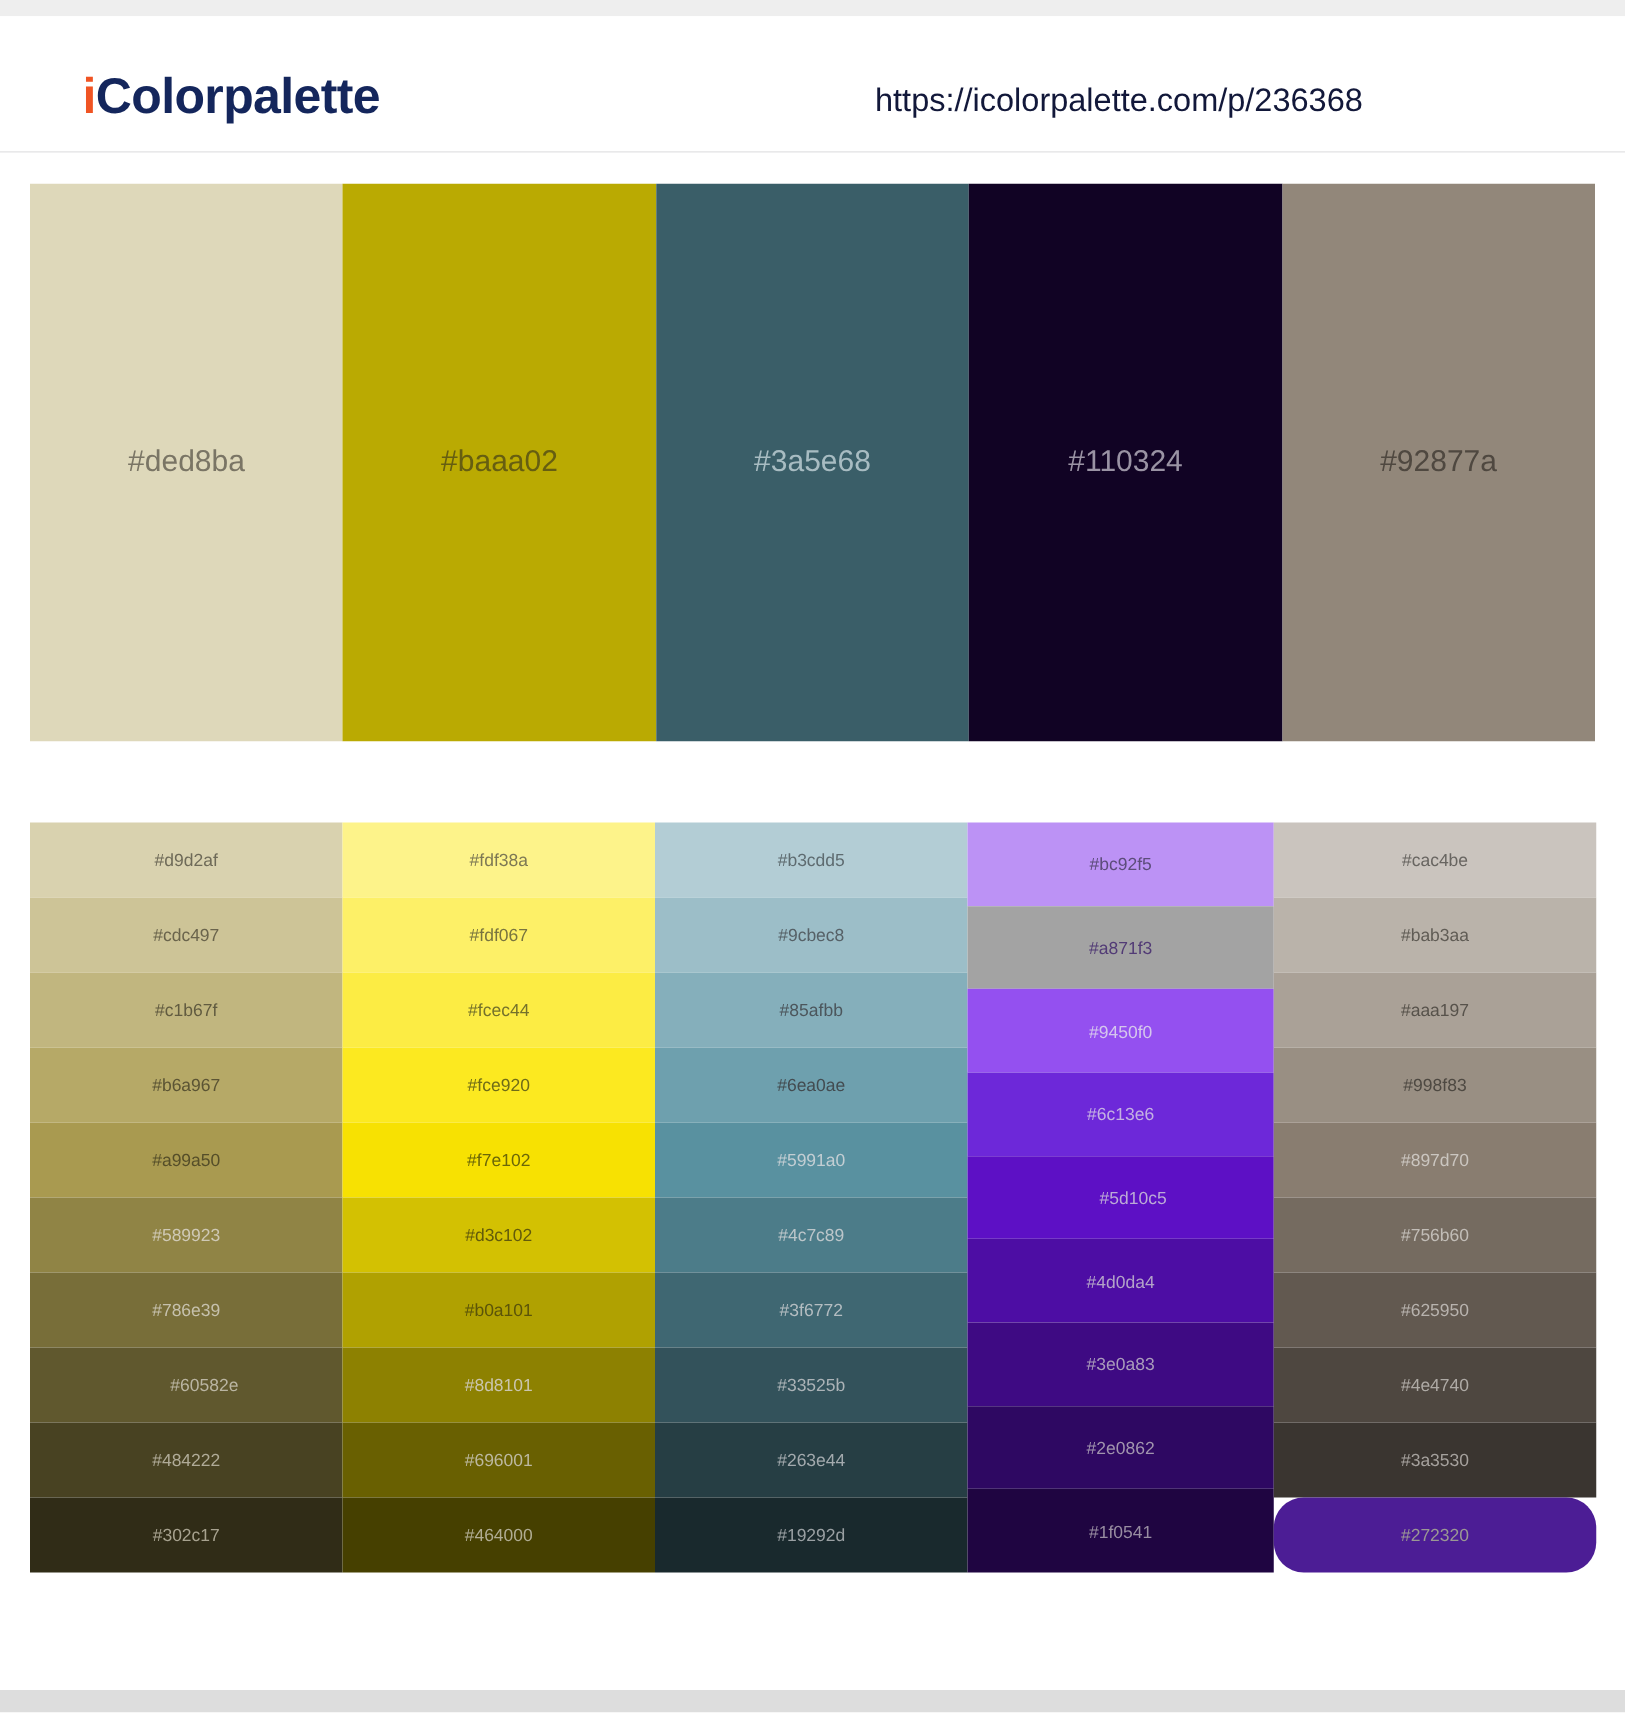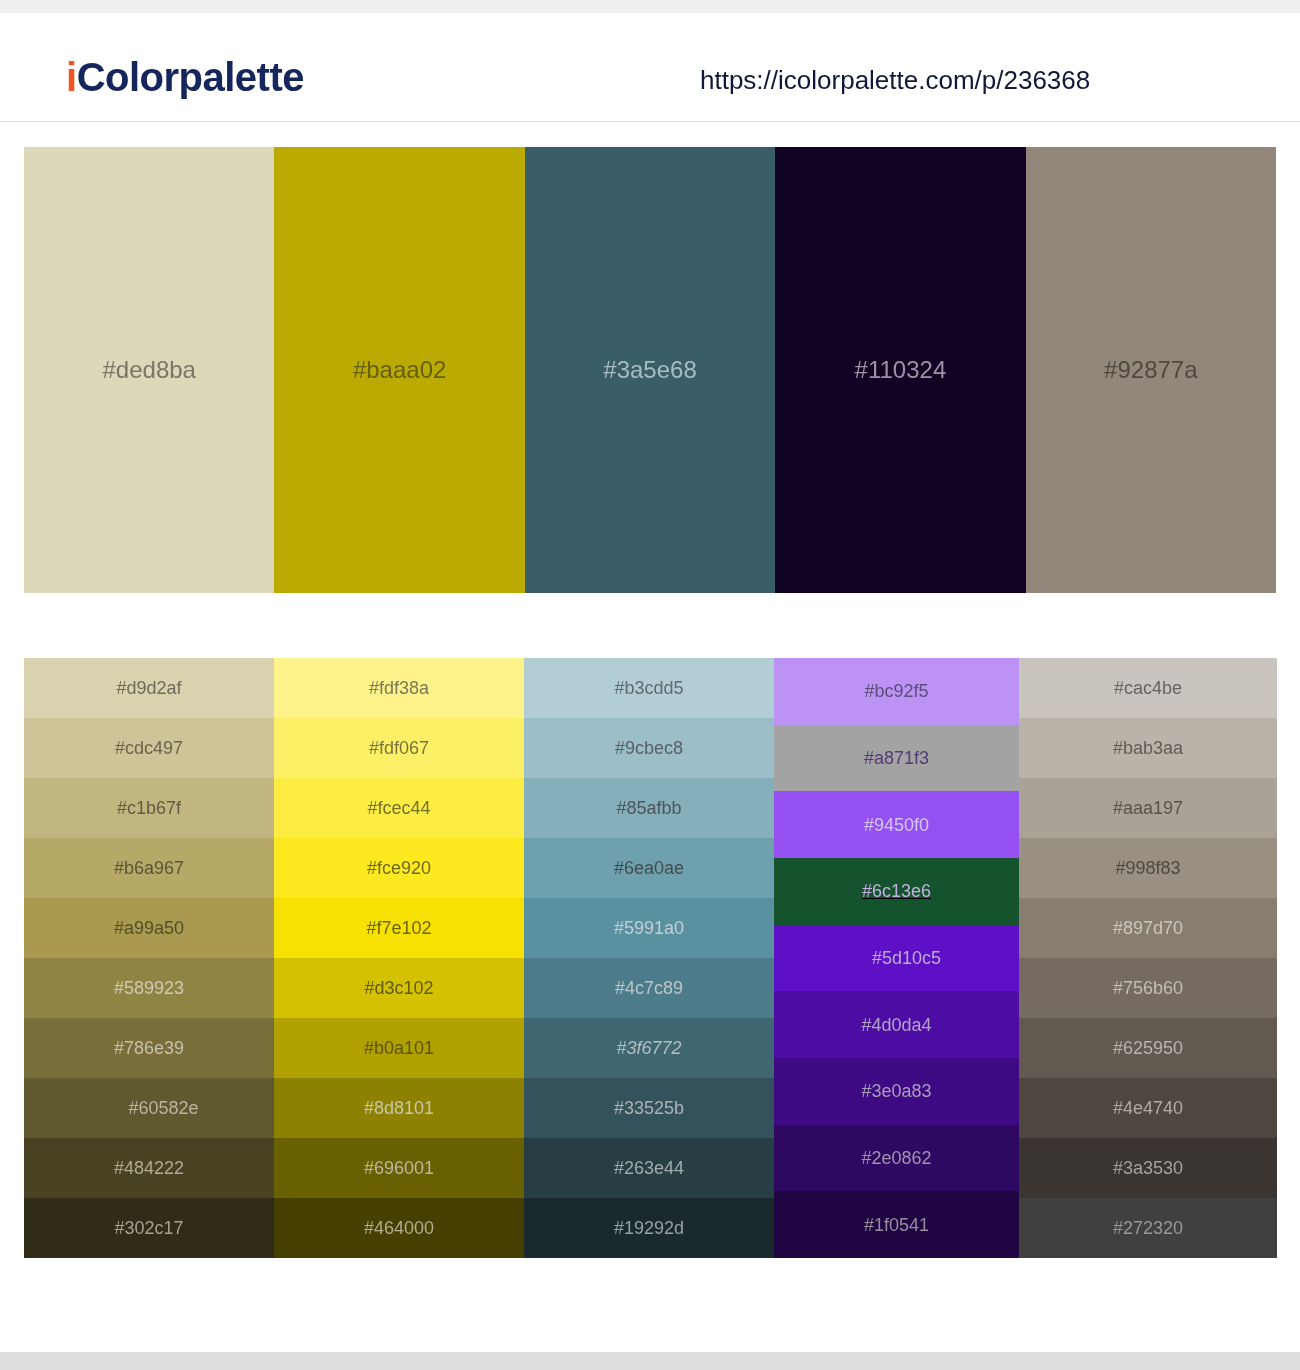--- a/index.html
+++ b/index.html
@@ -105,21 +105,21 @@
   .shade-col.col-w-wide { width: 258px; }
 
   .shade-cell {
     flex: 1 1 0;
     display: flex;
     align-items: center;
     justify-content: center;
   }
 
   .shade-cell .shade-label {
-    font-size: 18px;
+    font-size: 14px;
     line-height: 1;
     white-space: nowrap;
   }
 
   
   .footer-band {
     position: absolute;
     left: 0;
     top: 1352px;
     width: 1300px;
@@ -236,21 +236,21 @@
         </div>
         <div class="shade-cell" style="background-color: rgb(110, 160, 174);">
           <span class="shade-label" style="color: rgb(67, 76, 81);">#6ea0ae</span>
         </div>
         <div class="shade-cell" style="background-color: rgb(89, 145, 160);">
           <span class="shade-label" style="color: rgb(195, 206, 211);">#5991a0</span>
         </div>
         <div class="shade-cell" style="background-color: rgb(76, 124, 137);">
           <span class="shade-label" style="color: rgb(188, 198, 202);">#4c7c89</span>
         </div>
-        <div class="shade-cell" style="background-color: rgb(63, 103, 114); font-style: italic;">
+        <div class="shade-cell" style="background-color: rgb(63, 103, 114);">
           <span class="shade-label" style="color: rgb(180, 189, 193);">#3f6772</span>
         </div>
         <div class="shade-cell" style="background-color: rgb(51, 82, 91);">
           <span class="shade-label" style="color: rgb(171, 179, 183);">#33525b</span>
         </div>
         <div class="shade-cell" style="background-color: rgb(38, 62, 68);">
           <span class="shade-label" style="color: rgb(163, 170, 174);">#263e44</span>
         </div>
         <div class="shade-cell" style="background-color: rgb(25, 41, 45);">
           <span class="shade-label" style="color: rgb(154, 160, 163);">#19292d</span>
@@ -259,21 +259,21 @@
     <div class="shade-col col-w-narrow">
         <div class="shade-cell" style="background-color: rgb(188, 146, 245);">
           <span class="shade-label" style="color: rgb(92, 76, 122);">#bc92f5</span>
         </div>
         <div class="shade-cell" style="background-color: #a3a3a3;">
           <span class="shade-label" style="color: rgb(82, 59, 118);">#a871f3</span>
         </div>
         <div class="shade-cell" style="background-color: rgb(148, 80, 240);">
           <span class="shade-label" style="color: rgb(213, 198, 237);">#9450f0</span>
         </div>
-        <div class="shade-cell" style="background-color: #14532d; text-decoration: underline;">
+        <div class="shade-cell" style="background-color: #6d28d9;">
           <span class="shade-label" style="color: rgb(196, 177, 226);">#6c13e6</span>
         </div>
         <div class="shade-cell" style="background-color: rgb(93, 16, 197); padding-left: 20px;">
           <span class="shade-label" style="color: rgb(188, 170, 214);">#5d10c5</span>
         </div>
         <div class="shade-cell" style="background-color: rgb(77, 13, 164);">
           <span class="shade-label" style="color: rgb(179, 163, 200);">#4d0da4</span>
         </div>
         <div class="shade-cell" style="background-color: rgb(62, 10, 131);">
           <span class="shade-label" style="color: rgb(170, 156, 187);">#3e0a83</span>
@@ -306,21 +306,21 @@
         </div>
         <div class="shade-cell" style="background-color: rgb(98, 89, 80);">
           <span class="shade-label" style="color: rgb(184, 179, 174);">#625950</span>
         </div>
         <div class="shade-cell" style="background-color: rgb(78, 71, 64);">
           <span class="shade-label" style="color: rgb(174, 170, 165);">#4e4740</span>
         </div>
         <div class="shade-cell" style="background-color: rgb(58, 53, 48);">
           <span class="shade-label" style="color: rgb(165, 161, 157);">#3a3530</span>
         </div>
-        <div class="shade-cell" style="background-color: #404040;">
+        <div class="shade-cell" style="background-color: #4c1d95; border-radius: 24px;">
           <span class="shade-label" style="color: rgb(155, 152, 148);">#272320</span>
         </div>
       </div>
   </div>
 
   <div class="footer-band" style="background-color: rgb(221, 221, 221);"></div>
 
 </div>
 
 </body></html>

